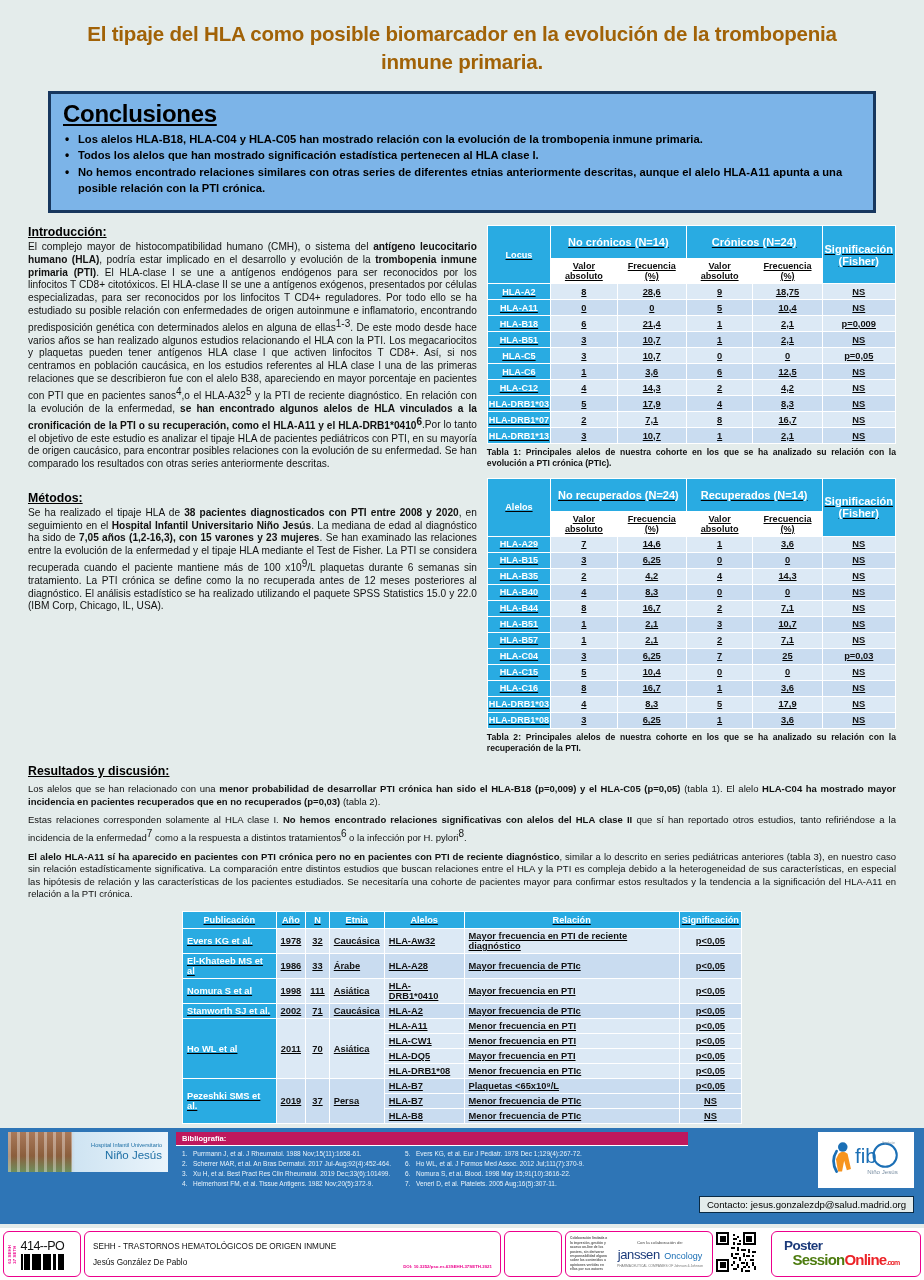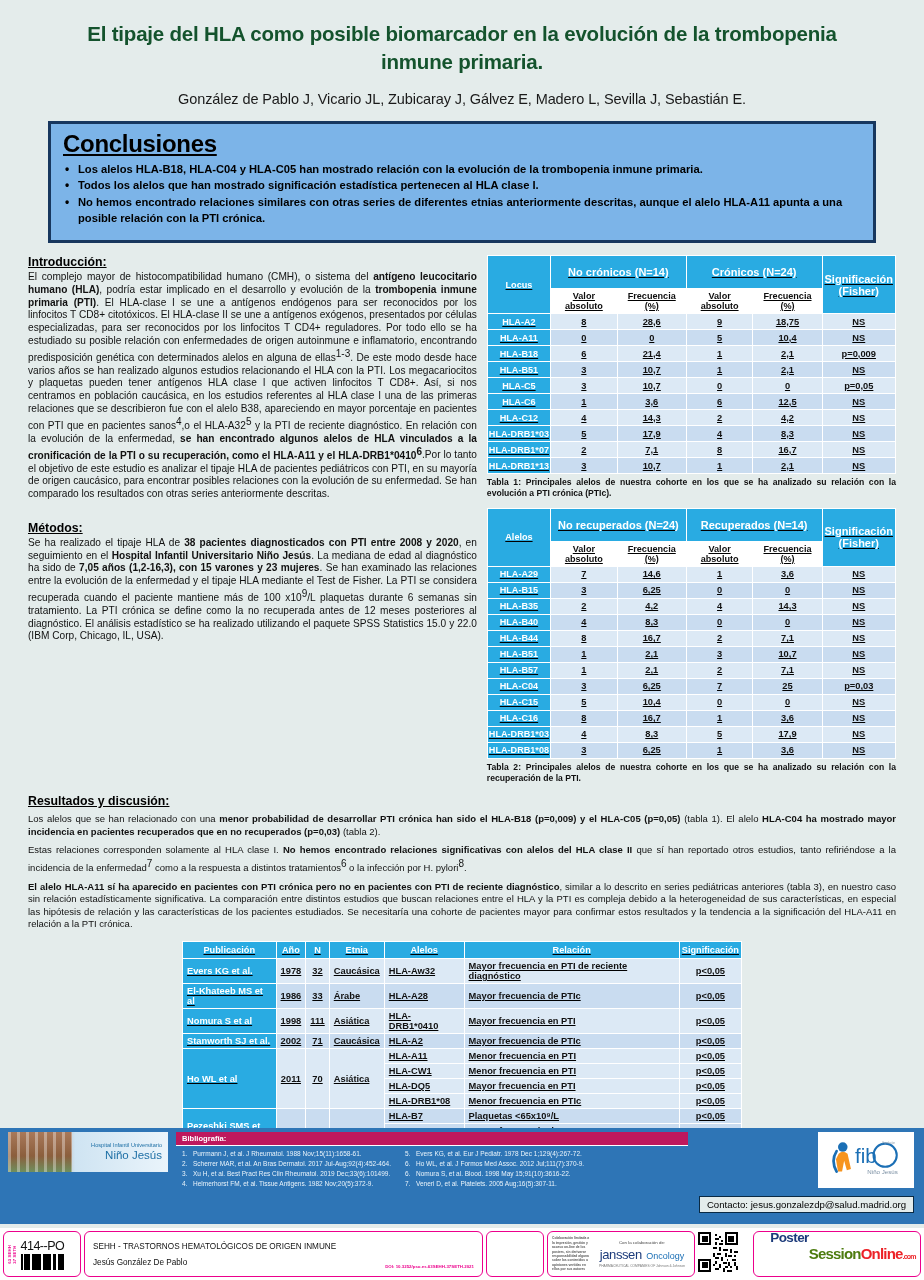--- a/index.html
+++ b/index.html
@@ -7,21 +7,21 @@
     width: 924px; height: 1280px;
     font-family: "Liberation Sans", sans-serif;
     background: #e4eceb;
     overflow: hidden;
   }
   .poster { position: relative; width: 924px; height: 1280px; background: #e4eceb; }
 
   
   .title-wrap { padding: 20px 72px 0 72px; text-align: center; }
   .title {
-    font-size: 20.5px; font-weight: bold; color: #14532d;
+    font-size: 20.5px; font-weight: bold; color: #a16207;
     line-height: 1.38; letter-spacing: -0.2px;
   }
   .authors {
     margin-top: 14px; font-size: 14.5px; color: #1a1a1a;
     text-align: center; letter-spacing: -0.1px;
   }
 
   
   .conclusions {
     margin: 14px 48px 0 48px;
@@ -193,35 +193,34 @@
   .fb-jan .disc { font-size: 3.3px; color: #555; line-height: 1.35; width: 40px; font-weight: bold; }
   .fb-jan .right { flex: 1; text-align: center; }
   .fb-jan .con { font-size: 4.4px; color: #444; }
   .fb-jan .jan { font-size: 13px; color: #1b3a7a; letter-spacing: -.4px; }
   .fb-jan .onc { font-size: 9px; color: #1b6fb5; }
   .fb-jan .jj { font-size: 3.3px; color: #777; margin-top: 1px; }
 
   .fb-qr { width: 52px; justify-content: center; border: none; }
   .qr { width: 40px; height: 40px; }
 
-  .fb-psl { width: 168px; justify-content: center; flex-direction: row; }
+  .fb-psl { width: 150px; justify-content: center; flex-direction: column; }
   .psl1 { font-size: 13.5px; font-weight: bold; color: #1b3a7a; letter-spacing: -.6px; line-height: .95; align-self: flex-start; margin-left: 12px;}
   .psl2 { font-size: 15px; font-weight: bold; line-height: .95; letter-spacing: -.8px; }
   .psl2 .a { color: #4d7c0f; text-align: center; }
   .psl2 .b { color: #ec2227; }
   .psl-com { font-size: 7px; color: #ec2227; font-weight: bold; }
 </style>
 </head>
 <body>
 
 <div class="poster">
 
   <div class="title-wrap">
     <div class="title">El tipaje del HLA como posible biomarcador en la evolución de la trombopenia inmune primaria.</div>
-    <div class="authors">González de Pablo J, Vicario JL, Zubicaray J, Gálvez E, Madero L, Sevilla J, Sebastián E.</div>
   </div>
 
   <div class="conclusions">
     <h2>Conclusiones</h2>
     <ul>
       <li>Los alelos HLA-B18, HLA-C04 y HLA-C05 han mostrado relación con la evolución de la trombopenia inmune primaria.</li>
       <li>Todos los alelos que han mostrado significación estadística pertenecen al HLA clase I.</li>
       <li>No hemos encontrado relaciones similares con otras series de diferentes etnias anteriormente descritas, aunque el alelo HLA-A11 apunta a una posible relación con la PTI crónica.</li>
     </ul>
   </div>

